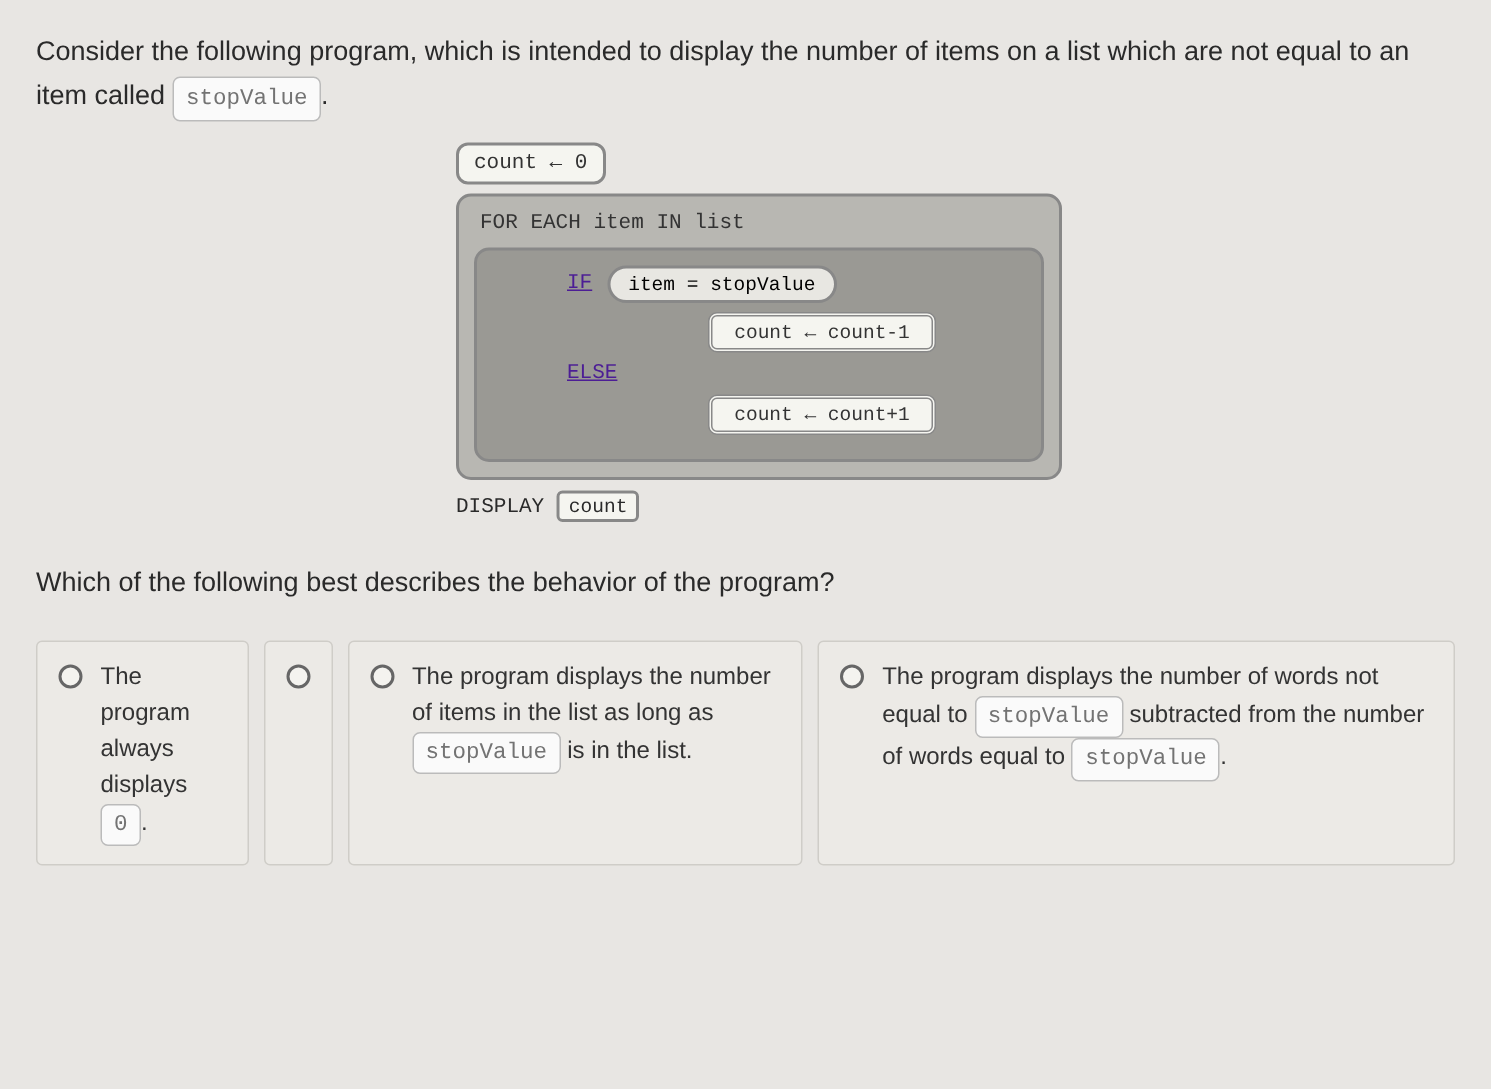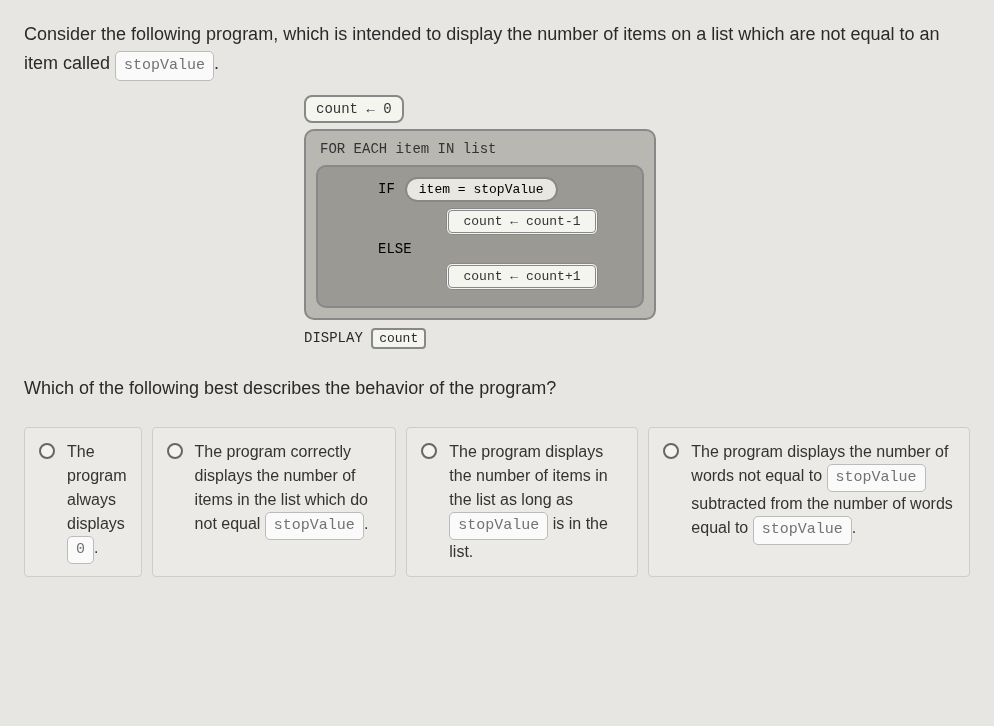--- a/index.html
+++ b/index.html
@@ -21,21 +21,21 @@
       border: 1px solid #bbb;
       border-radius: 5px;
       padding: 2px 8px;
       font-family: 'Courier New', monospace;
       font-size: 15px;
       color: #737373;
       vertical-align: baseline;
     }
     .code-diagram {
       margin: 8px 0 18px 280px;
-      width: 352px;
+      width: 404px;
     }
     .block {
       border: 2px solid #888;
       border-radius: 8px;
       font-family: 'Courier New', monospace;
       font-size: 14px;
       color: #333;
       padding: 4px 10px;
       background: #f5f5f0;
       display: inline-block;
@@ -65,21 +65,22 @@
     }
     .if-row, .else-row {
       display: flex;
       align-items: center;
       gap: 10px;
       margin-bottom: 6px;
     }
     .kw {
       font-family: 'Courier New', monospace;
       font-size: 14px;
-      color: #000000;
+      color: #4c1d95;
+      text-decoration: underline;
     }
     .pill {
       border: 2px solid #888;
       border-radius: 14px;
       background: #e8e7e2;
       padding: 3px 12px;
       font-family: 'Courier New', monospace;
       font-size: 13px;
       color: #000000;
     }
@@ -184,23 +185,20 @@
 
   <div class="option">
     <div class="radio"></div>
     <div class="option-text">
       <span>The program always displays </span><span class="code-chip">0</span><span>.</span>
     </div>
   </div>
 
   <div class="option">
     <div class="radio"></div>
-    <div class="option-text">
-      <span>The program correctly displays the number of items in the list which do not equal </span><span class="code-chip">stopValue</span><span>.</span>
-    </div>
   </div>
 
   <div class="option">
     <div class="radio"></div>
     <div class="option-text">
       <span>The program displays the number of items in the list as long as </span><span class="code-chip">stopValue</span><span> is in the list.</span>
     </div>
   </div>
 
   <div class="option">

